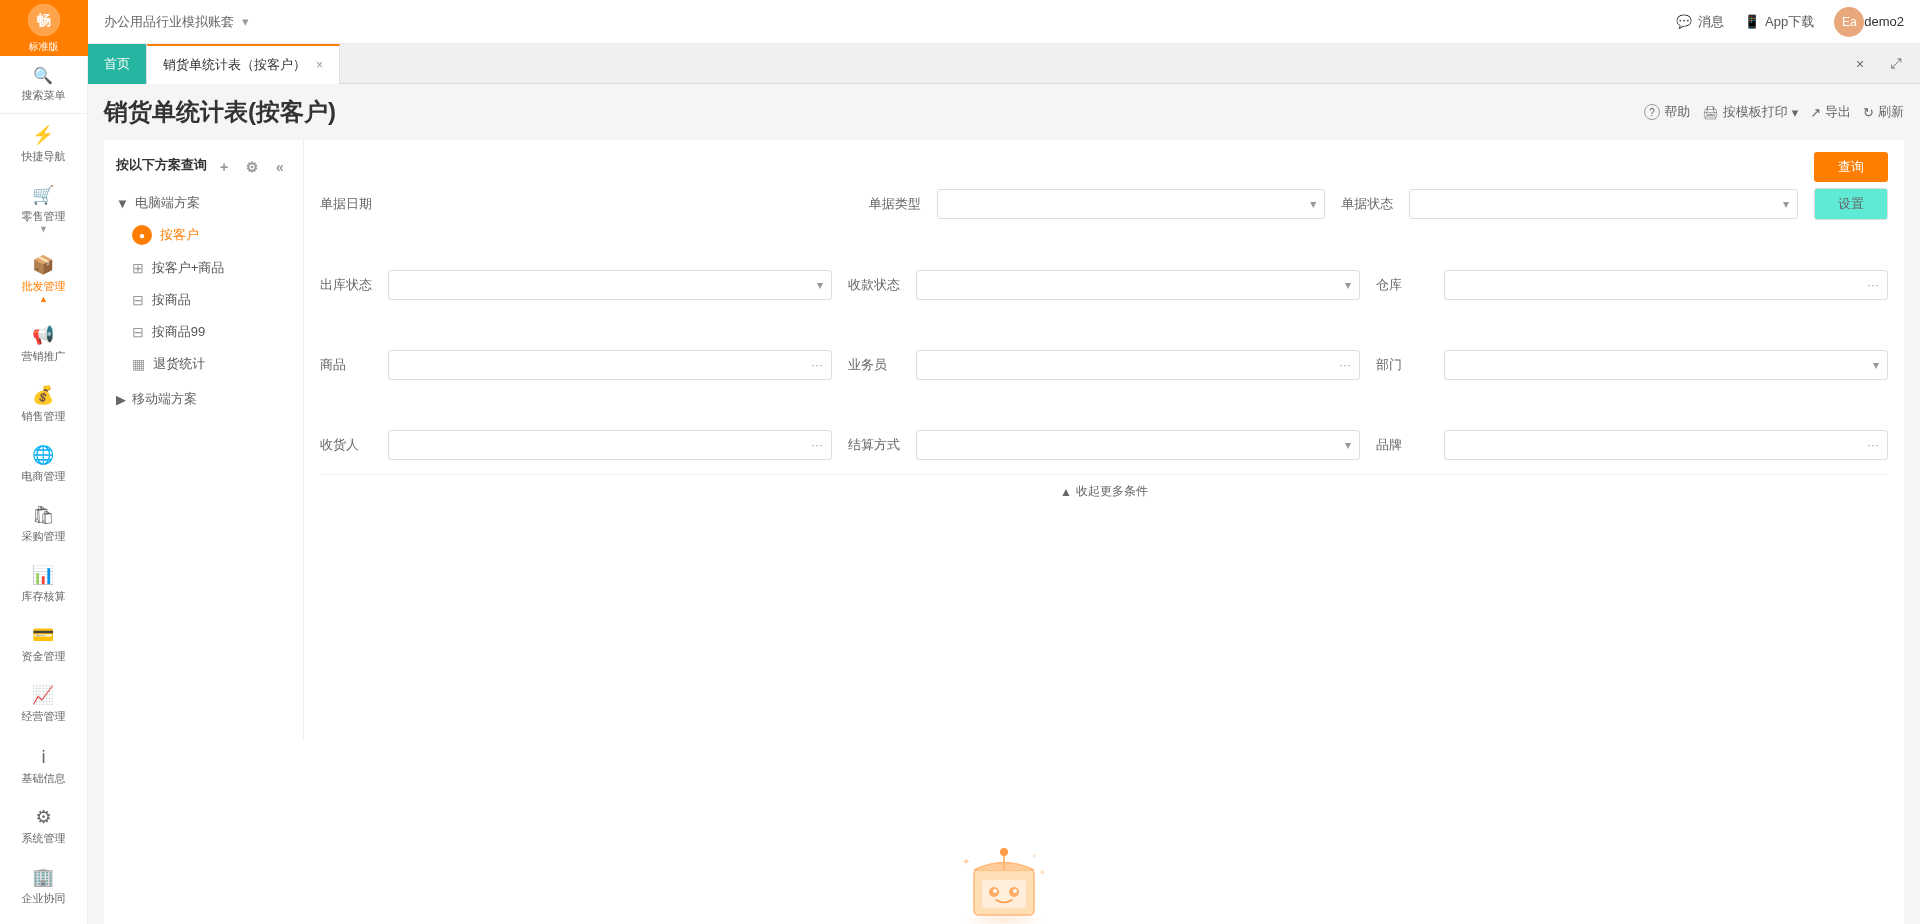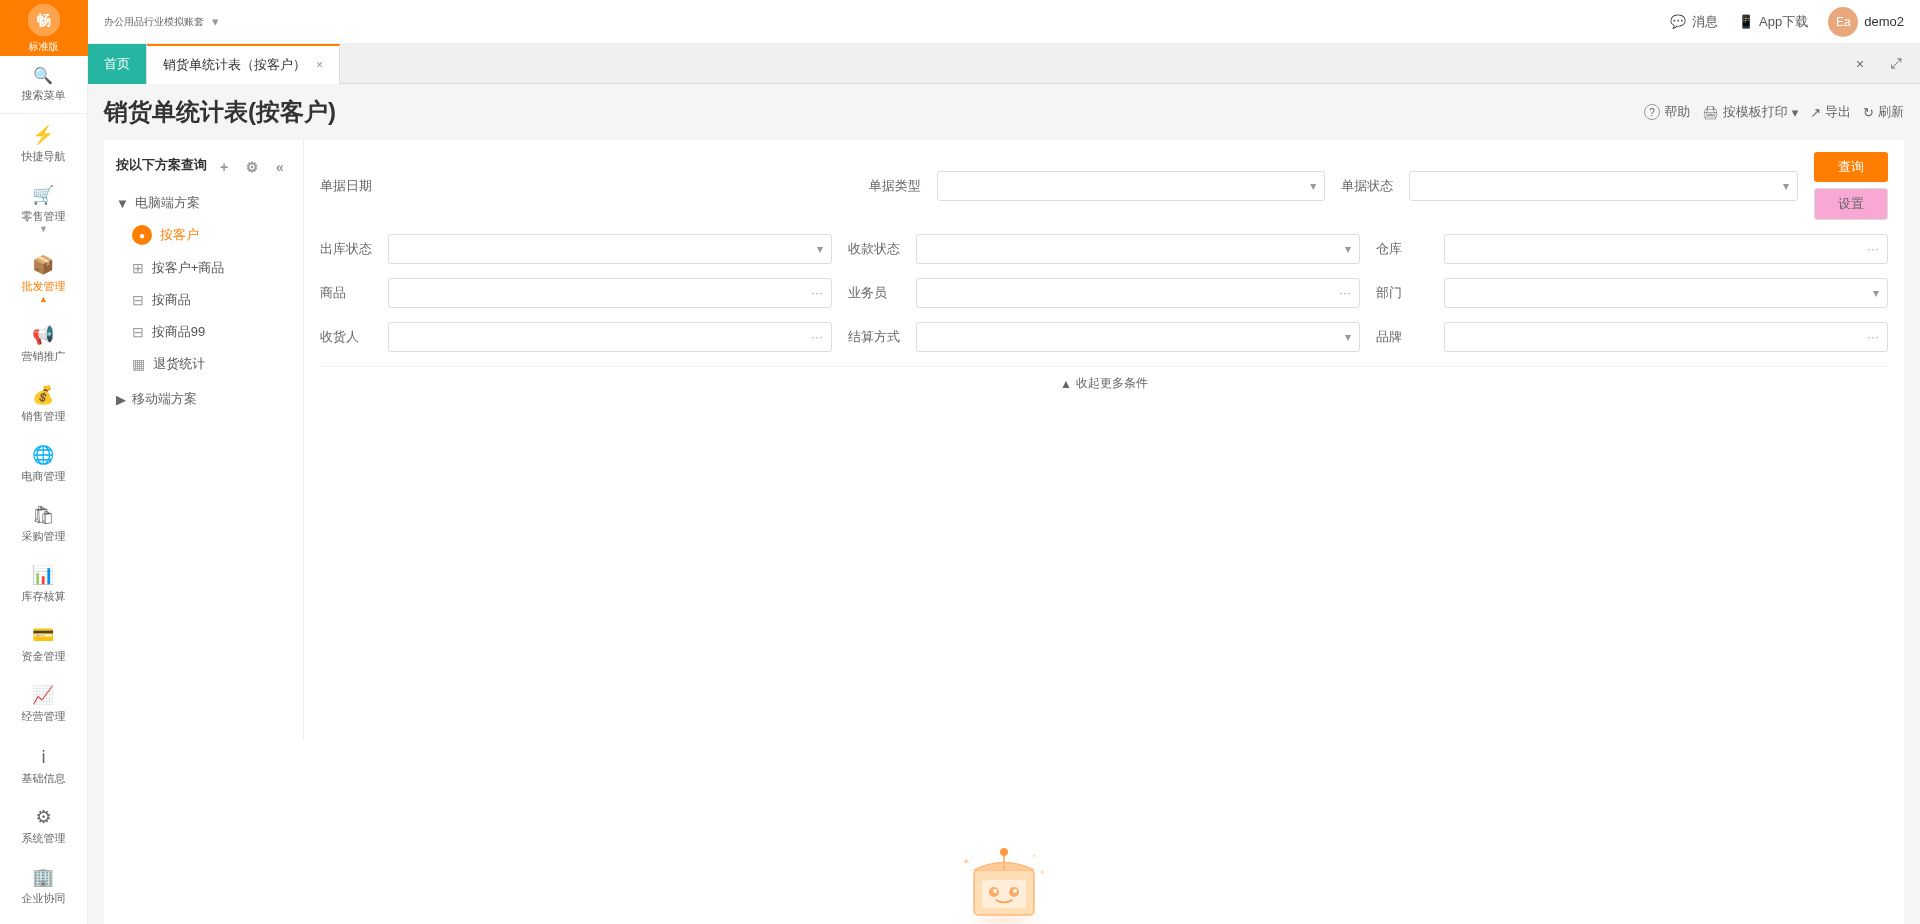--- a/index.html
+++ b/index.html
@@ -58,34 +58,34 @@
     .scheme-group { margin-top: 4px; }
     .scheme-group-header { display: flex; align-items: center; padding: 6px 12px; cursor: pointer; color: #666; font-size: 13px; gap: 6px; }
     .scheme-item { display: flex; align-items: center; padding: 7px 12px 7px 28px; cursor: pointer; font-size: 13px; color: #555; gap: 8px; }
     .scheme-item.active { color: #ff7d00; }
     .scheme-item-icon { font-size: 14px; color: #999; }
     .active-dot { width: 20px; height: 20px; background: #ff7d00; border-radius: 50%; display: flex; align-items: center; justify-content: center; color: #fff; font-size: 10px; flex-shrink: 0; }
 
     
     .filter-panel { flex: 1; padding: 12px 16px; }
     .filter-row { display: flex; align-items: center; margin-bottom: 14px; gap: 16px; }
-    .filter-item { display: flex; align-items: center; gap: 8px; flex: 1; }
+    .filter-item { display: flex; align-items: center; gap: 8px; flex: 1; margin-top: 36px; }
     .filter-label { font-size: 13px; color: #666; white-space: nowrap; flex-shrink: 0; min-width: 60px; }
     .filter-control { flex: 1; display: flex; align-items: center; border: 1px solid #ddd; border-radius: 3px; height: 30px; padding: 0 8px; background: #fff; cursor: pointer; justify-content: space-between; min-width: 0; }
     .filter-control-text { font-size: 12px; color: #666; flex: 1; }
     .filter-control-icon { color: #999; font-size: 12px; flex-shrink: 0; }
     .filter-control.dots .filter-control-icon { color: #999; }
     .date-filter { display: flex; align-items: center; gap: 6px; }
     .date-tab { padding: 3px 8px; font-size: 12px; color: #666; cursor: pointer; border-radius: 3px; }
     .date-tab.active { background: #ff7d00; color: #fff; border-radius: 12px; padding: 3px 10px; }
     .date-range { font-size: 12px; color: #999; margin-left: 4px; }
 
     
     .query-btn { background: #ff7d00; color: #fff; border: none; border-radius: 3px; padding: 6px 24px; font-size: 13px; cursor: pointer; }
-    .settings-btn { background: #f9a8d4; color: #666; border: 1px solid #ddd; border-radius: 3px; padding: 6px 16px; font-size: 13px; cursor: pointer; }
+    .settings-btn { background: #5eead4; color: #666; border: 1px solid #ddd; border-radius: 3px; padding: 6px 16px; font-size: 13px; cursor: pointer; }
     .btn-group { display: flex; flex-direction: column; gap: 6px; flex-shrink: 0; }
 
     
     .collapse-row { display: flex; align-items: center; justify-content: center; padding: 8px; border-top: 1px solid #f0f0f0; cursor: pointer; color: #666; font-size: 12px; gap: 4px; }
 
     
     .empty-state { display: flex; flex-direction: column; align-items: center; justify-content: center; padding: 80px 0; }
     .empty-icon { width: 120px; height: 120px; margin-bottom: 20px; }
 
     
@@ -169,33 +169,33 @@
       
     </div>
 
   </div>
 </div>
 
 <div class="main">
 
   <div class="top-header">
     <div class="top-header-left">
-      <span style="font-size:10px;color:#666;">办公用品行业模拟账套</span>
+      <span style="font-size:13px;color:#666;">办公用品行业模拟账套</span>
       <span style="cursor:pointer;color:#999;">▾</span>
     </div>
     <div class="top-header-right">
       <div class="icon-btn">
         <span>💬</span>
         <span>消息</span>
       </div>
       <div class="icon-btn">
         <span>📱</span>
         <span>App下载</span>
       </div>
-      <div style="display:flex;align-items:center;gap:6px;cursor:pointer;">
+      <div style="display:flex;align-items:center;gap:0;cursor:pointer;">
         <div class="user-avatar">
           <span>Ea</span>
         </div>
         <span>demo2</span>
       </div>
     </div>
   </div>
 
   <div class="tab-bar">
     <div class="tab-item tab-home">

